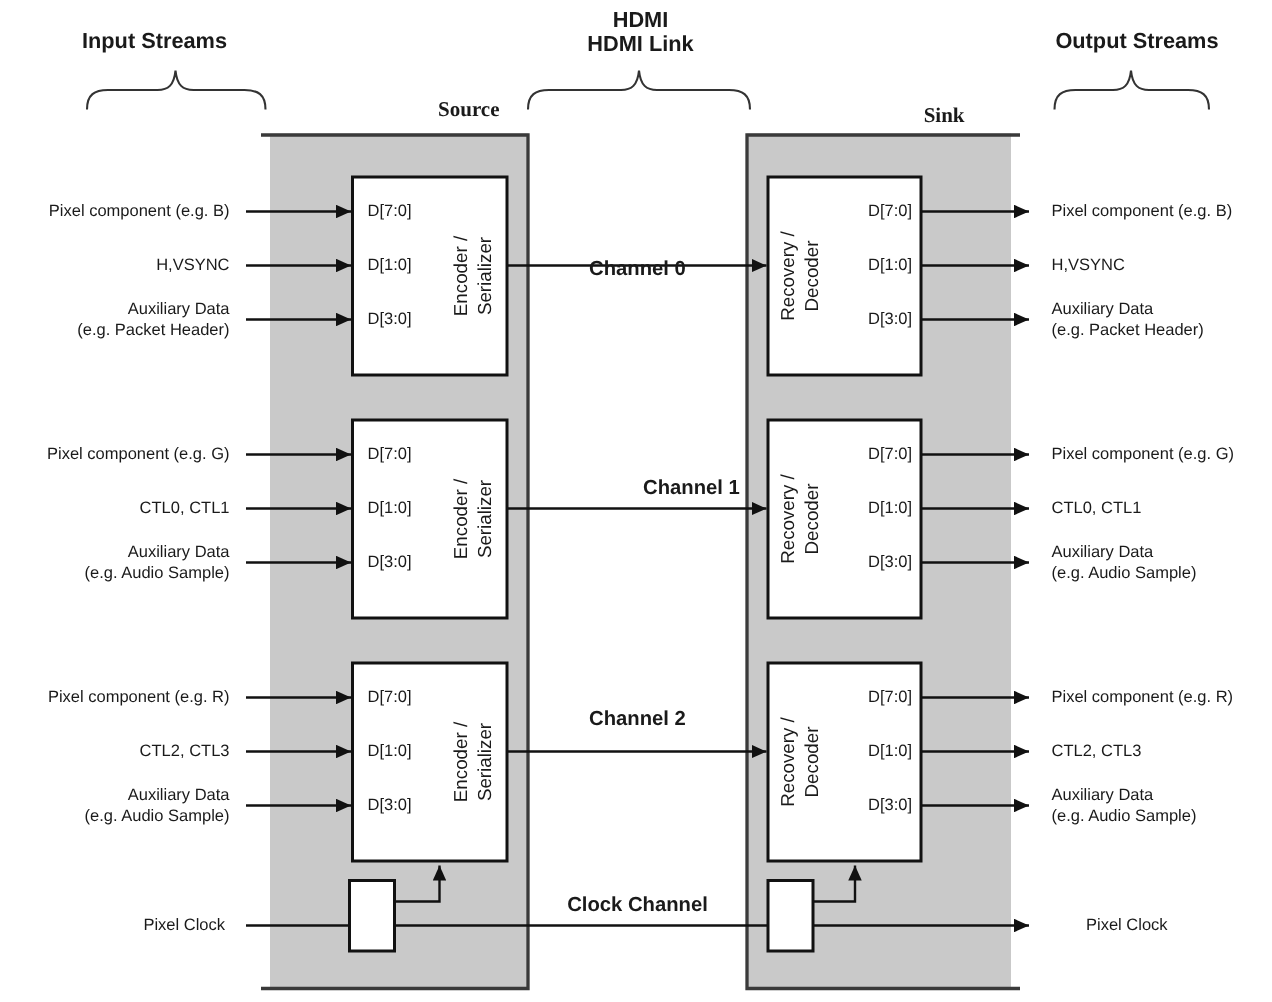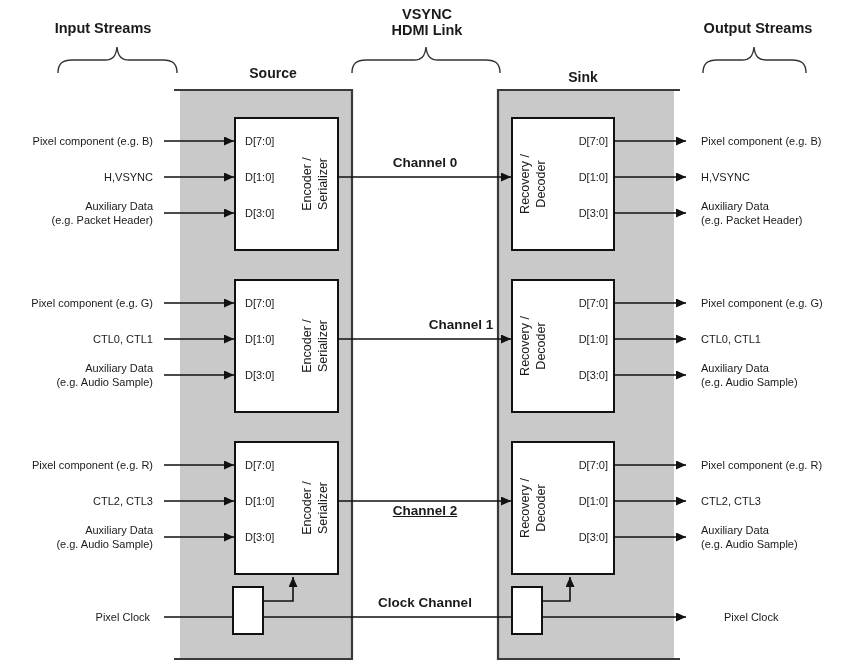--- a/index.html
+++ b/index.html
@@ -4,21 +4,21 @@
 <style>
   html,body { margin:0; padding:0; background:#fff; }
   .stage {
     position:relative; width:848px; height:668px; background:#ffffff;
     font-family:"Liberation Sans", sans-serif; color:#1a1a1a; overflow:hidden;
   }
   .stage svg { position:absolute; left:0; top:0; }
   .lbl { position:absolute; font-size:11px; line-height:14px; white-space:nowrap; }
   .two  { line-height:14px; }
   .hdr { font-weight:bold; font-size:14.5px; line-height:16px; text-align:center; }
-  .subhdr { font-weight:bold; font-size:14px; line-height:15px; text-align:center; }
+  .subhdr { font-weight:bold; font-size:14px; line-height:15px; text-align:right;font-family:Liberation Serif, serif; }
   .ch  { position:absolute; left:355px; width:140px; font-weight:bold; font-size:13.5px;
          line-height:14px; text-align:center; white-space:nowrap; }
   .right { text-align:right; }
   .incol { left:0; width:153px; text-align:right; }
   .outcol { left:701px; width:150px; text-align:left; }
   .rot { position:absolute; width:110px; height:32px; line-height:16px; text-align:center;
          font-size:12.5px; transform:rotate(-90deg); white-space:nowrap; }
 </style>
 </head>
 <body>
@@ -75,30 +75,30 @@
 
     <rect x="233" y="587" width="30" height="47" fill="#fff" stroke="#111" stroke-width="2"></rect>
     <rect x="512" y="587" width="30" height="47" fill="#fff" stroke="#111" stroke-width="2"></rect>
 
     <path d="M263,601 H293 V577" fill="none" stroke="#111" stroke-width="1.6" marker-end="url(#ah)"></path>
     <path d="M542,601 H570 V577" fill="none" stroke="#111" stroke-width="1.6" marker-end="url(#ah)"></path>
   </svg>
 
   <div class="lbl hdr" style="left:33px; top:20px; width:140px;">Input Streams</div>
   <div class="lbl hdr" style="left:357px; top:6px; width:140px;">
-    <div>VSYNC</div>
+    <div>HDMI</div>
     <div>HDMI Link</div>
   </div>
   <div class="lbl hdr" style="left:688px; top:20px; width:140px;">Output Streams</div>
   <div class="lbl subhdr" style="left:213px; top:66px; width:120px;">Source</div>
   <div class="lbl subhdr" style="left:523px; top:70px; width:120px;">Sink</div>
 
-  <div class="ch" style="top:156px;text-align:center;">Channel 0</div>
+  <div class="ch" style="top:172px;text-align:center;">Channel 0</div>
   <div class="ch" style="top:318px;padding-left:36px;">Channel 1</div>
-  <div class="ch" style="top:504px;text-decoration:underline;">Channel 2</div>
+  <div class="ch" style="top:472px;">Channel 2</div>
   <div class="ch" style="top:596px;">Clock Channel</div>
 
   <div class="lbl incol" style="top:134px;">Pixel component (e.g. B)</div>
   <div class="lbl incol" style="top:170px;">H,VSYNC</div>
   <div class="lbl incol two" style="top:199px;">
     <div>Auxiliary Data</div>
     <div>(e.g. Packet Header)</div>
   </div>
 
   <div class="lbl incol" style="top:296px;">Pixel component (e.g. G)</div>

